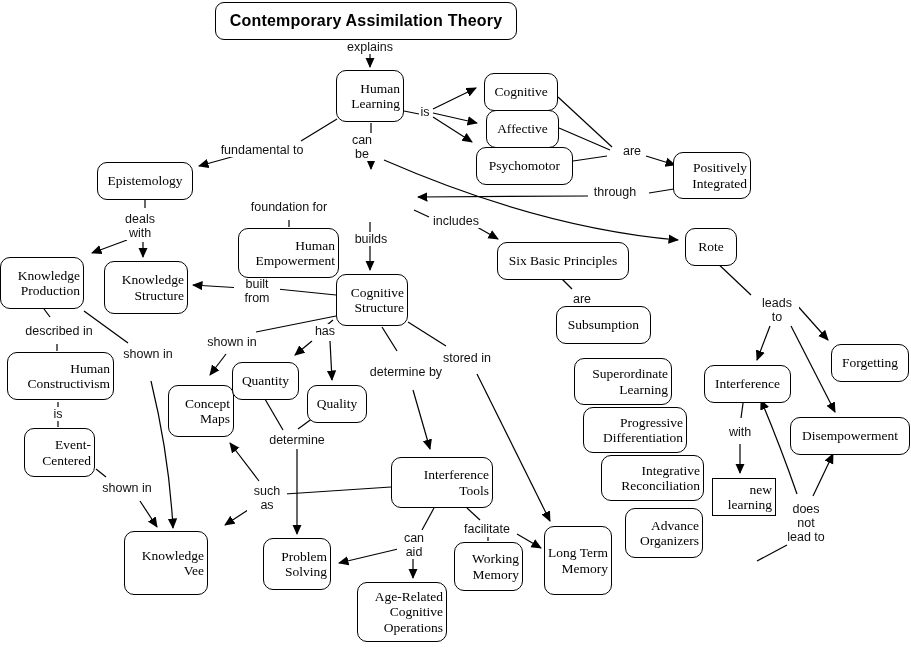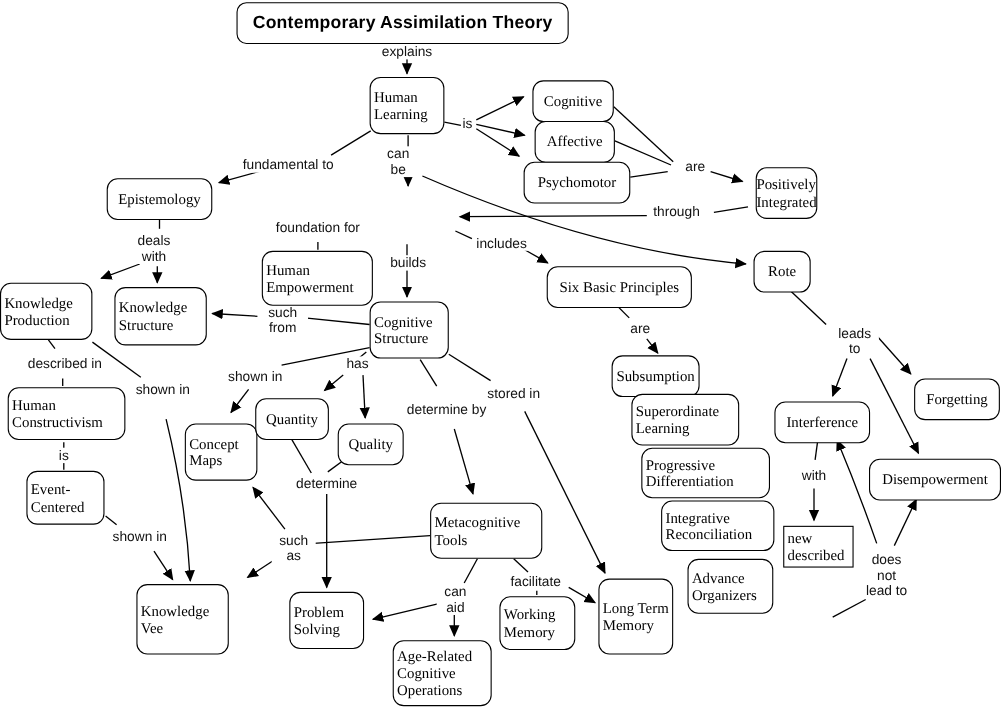--- a/index.html
+++ b/index.html
@@ -5,21 +5,21 @@
   html,body{margin:0;padding:0;background:#fff;}
   #canvas{position:relative;width:911px;height:652px;background:#fff;overflow:hidden;
           font-family:"Liberation Sans","DejaVu Sans",sans-serif;}
   #edges{position:absolute;left:0;top:0;z-index:0;}
   .e{stroke:#000;stroke-width:1.2;fill:none;}
   .lbl{position:absolute;transform:translate(-50%,-50%);background:#fff;color:#111;
        font-family:"Liberation Sans","DejaVu Sans",sans-serif;font-size:12.5px;line-height:1.12;
        text-align:center;padding:0 1px;z-index:1;white-space:pre-line;}
   .node{position:absolute;box-sizing:border-box;background:#fff;border:1.4px solid #000;
         border-radius:10px;display:flex;align-items:center;justify-content:center;
-        text-align:left;font-family:"Liberation Serif","DejaVu Serif",serif;
+        text-align:right;font-family:"Liberation Serif","DejaVu Serif",serif;
         font-size:13.5px;line-height:1.13;color:#000;padding:18px 3px;z-index:2;}
   .sharp{border-radius:0;border-width:1px;}
   .title-node{font-family:"Liberation Sans","DejaVu Sans",sans-serif;font-weight:bold;
         font-size:16px;border-radius:9px;border-width:1.6px;letter-spacing:.2px;}
 </style>
 </head>
 <body>
 
 <div id="canvas">
 
@@ -101,21 +101,21 @@
   <div class="lbl" style="left:370px;top:47px">explains</div>
   <div class="lbl" style="left:425px;top:112px">is</div>
   <div class="lbl" style="left:262px;top:150px;width:92px">fundamental to</div>
   <div class="lbl" style="left:362px;top:147px;width:30px">can be</div>
   <div class="lbl" style="left:632px;top:151px">are</div>
   <div class="lbl" style="left:615px;top:192px">through</div>
   <div class="lbl" style="left:456px;top:221px">includes</div>
   <div class="lbl" style="left:289px;top:207px;width:86px">foundation for</div>
   <div class="lbl" style="left:140px;top:226px;width:46px">deals with</div>
   <div class="lbl" style="left:371px;top:239px">builds</div>
-  <div class="lbl" style="left:257px;top:291px;width:44px">such from</div>
+  <div class="lbl" style="left:257px;top:291px;width:44px">built from</div>
   <div class="lbl" style="left:59px;top:331px;width:76px">described in</div>
   <div class="lbl" style="left:58px;top:414px">is</div>
   <div class="lbl" style="left:148px;top:354px;width:52px">shown in</div>
   <div class="lbl" style="left:232px;top:342px;width:52px">shown in</div>
   <div class="lbl" style="left:325px;top:331px">has</div>
   <div class="lbl" style="left:406px;top:372px;width:76px">determine by</div>
   <div class="lbl" style="left:467px;top:358px;width:48px">stored in</div>
   <div class="lbl" style="left:127px;top:488px;width:52px">shown in</div>
   <div class="lbl" style="left:267px;top:498px;width:38px">such as</div>
   <div class="lbl" style="left:297px;top:440px">determine</div>
@@ -124,42 +124,42 @@
   <div class="lbl" style="left:582px;top:299px">are</div>
   <div class="lbl" style="left:777px;top:310px;width:42px">leads to</div>
   <div class="lbl" style="left:740px;top:432px">with</div>
   <div class="lbl" style="left:806px;top:523px;width:38px">does not lead to</div>
 
   <div class="node title-node" style="left:215px;top:2px;width:302px;height:32px">Contemporary Assimilation Theory</div>
   <div class="node" style="left:336px;top:70px;width:68px;height:52px">Human Learning</div>
   <div class="node" style="left:484px;top:73px;width:74px;height:31px">Cognitive</div>
   <div class="node" style="left:486px;top:110px;width:73px;height:32px">Affective</div>
   <div class="node" style="left:476px;top:147px;width:97px;height:31px">Psychomotor</div>
-  <div class="node" style="left:687px;top:152px;width:56px;height:47px">Positively Integrated</div>
+  <div class="node" style="left:673px;top:152px;width:78px;height:47px">Positively Integrated</div>
   <div class="node" style="left:685px;top:228px;width:52px;height:21px">Rote</div>
   <div class="node" style="left:97px;top:162px;width:96px;height:32px">Epistemology</div>
   <div class="node" style="left:238px;top:228px;width:101px;height:50px">Human Empowerment</div>
   <div class="node" style="left:497px;top:242px;width:132px;height:31px">Six Basic Principles</div>
   <div class="node" style="left:0px;top:257px;width:84px;height:52px">Knowledge Production</div>
   <div class="node" style="left:104px;top:261px;width:84px;height:53px">Knowledge Structure</div>
   <div class="node" style="left:336px;top:274px;width:72px;height:52px">Cognitive Structure</div>
-  <div class="node" style="left:556px;top:323px;width:80px;height:32px">Subsumption</div>
+  <div class="node" style="left:556px;top:306px;width:95px;height:32px">Subsumption</div>
   <div class="node" style="left:574px;top:358px;width:98px;height:47px">Superordinate Learning</div>
-  <div class="node" style="left:583px;top:407px;width:117px;height:46px">Progressive Differentiation</div>
+  <div class="node" style="left:583px;top:407px;width:104px;height:46px">Progressive Differentiation</div>
   <div class="node" style="left:601px;top:455px;width:103px;height:46px">Integrative Reconciliation</div>
   <div class="node" style="left:625px;top:508px;width:78px;height:50px">Advance Organizers</div>
   <div class="node" style="left:704px;top:365px;width:87px;height:31px">Interference</div>
   <div class="node" style="left:831px;top:344px;width:78px;height:31px">Forgetting</div>
   <div class="node" style="left:790px;top:417px;width:120px;height:31px">Disempowerment</div>
-  <div class="node sharp" style="left:712px;top:478px;width:64px;height:37px">new described</div>
+  <div class="node sharp" style="left:712px;top:478px;width:64px;height:37px">new learning</div>
   <div class="node" style="left:7px;top:352px;width:107px;height:48px">Human Constructivism</div>
   <div class="node" style="left:24px;top:428px;width:71px;height:49px">Event-Centered</div>
   <div class="node" style="left:168px;top:385px;width:66px;height:52px">Concept Maps</div>
   <div class="node" style="left:232px;top:362px;width:67px;height:31px">Quantity</div>
   <div class="node" style="left:307px;top:385px;width:60px;height:32px">Quality</div>
   <div class="node" style="left:124px;top:531px;width:84px;height:64px">Knowledge Vee</div>
-  <div class="node" style="left:391px;top:457px;width:102px;height:51px">Metacognitive Tools</div>
+  <div class="node" style="left:391px;top:457px;width:102px;height:51px">Interference Tools</div>
   <div class="node" style="left:263px;top:538px;width:68px;height:52px">Problem Solving</div>
   <div class="node" style="left:357px;top:582px;width:90px;height:60px">Age-Related Cognitive Operations</div>
   <div class="node" style="left:454px;top:542px;width:69px;height:49px">Working Memory</div>
   <div class="node" style="left:544px;top:526px;width:68px;height:69px">Long Term Memory</div>
 
 </div>
 
 </body></html>

